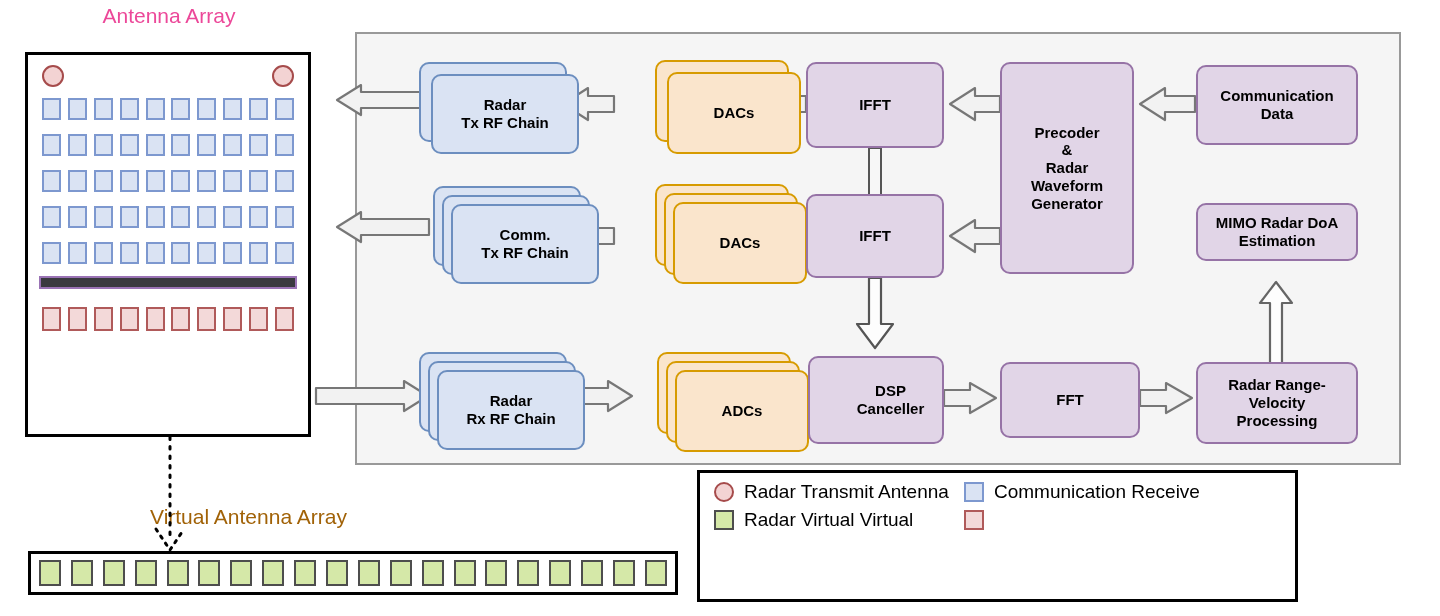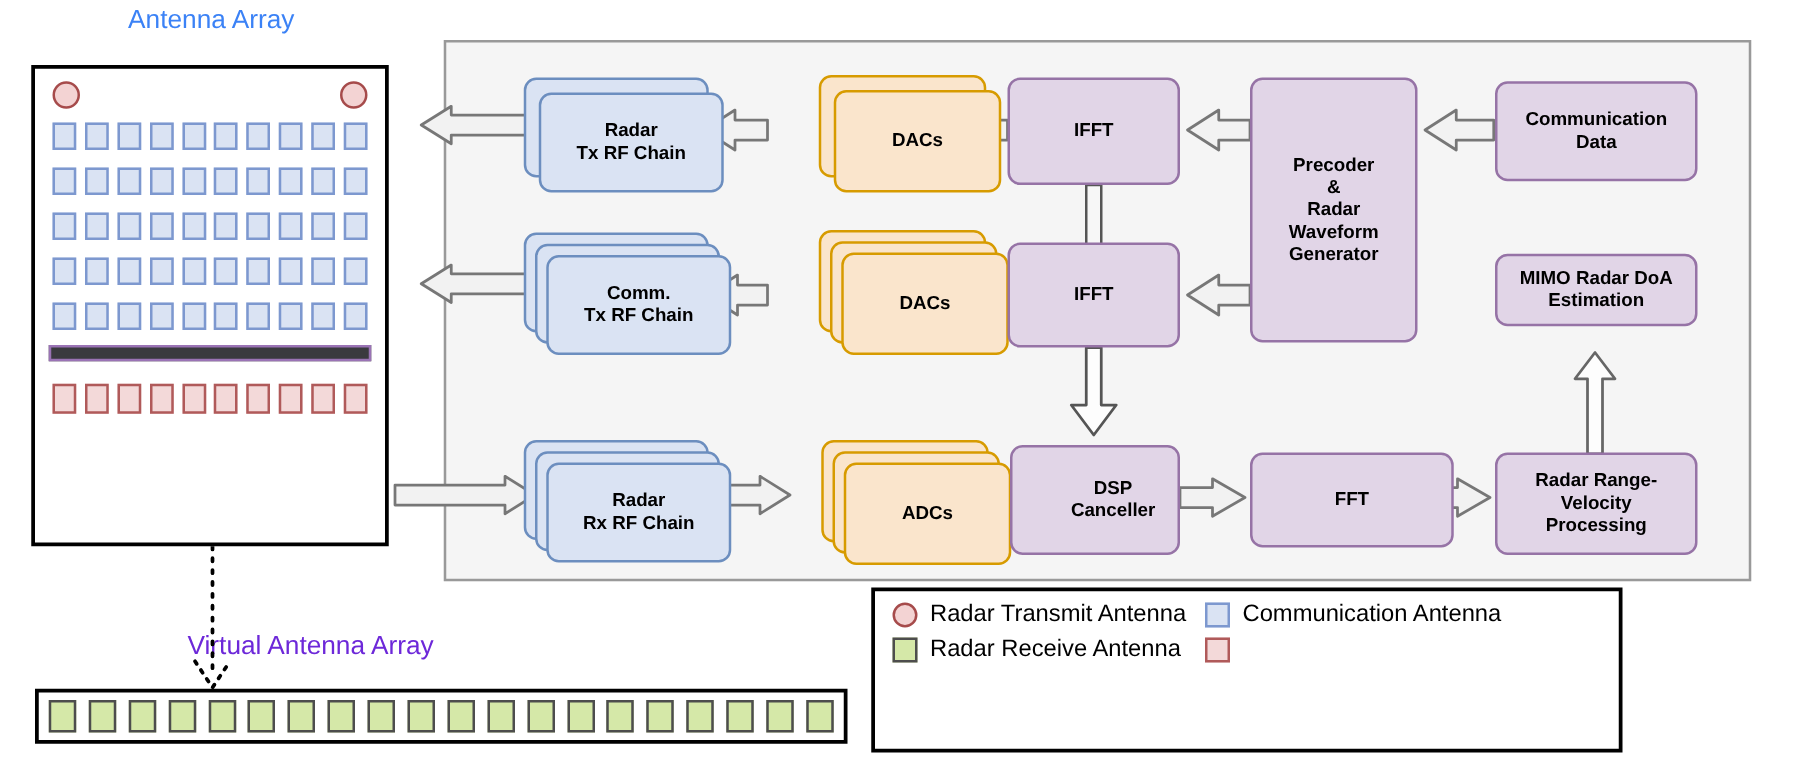--- a/index.html
+++ b/index.html
@@ -3,35 +3,35 @@
 <meta charset="utf-8">
 <title>ISAC System Block Diagram</title>
 <style>
   html,body{margin:0;padding:0;background:#ffffff;}
   body{width:1440px;height:616px;position:relative;overflow:hidden;
        font-family:"Liberation Sans","DejaVu Sans",sans-serif;}
   .abs{position:absolute;}
 
   
   #antenna-title{left:24px;top:4px;width:290px;text-align:center;
-                 font-size:21px;color:#3b82f6;}
+                 font-size:21px;color:#ec4899;}
   #antenna-box{left:25px;top:52px;width:286px;height:385px;
                border:3px solid #000;background:#fff;box-sizing:border-box;}
   .tx-circle{width:22px;height:22px;border-radius:50%;
              background:#f3d3d3;border:2px solid #a64b4b;box-sizing:border-box;}
   .comm-cell{width:19px;height:22px;background:#dae3f3;
              border:2px solid #7d98cf;box-sizing:border-box;}
   .rx-cell{width:19px;height:24px;background:#f3d9d9;
            border:2px solid #b05a5a;box-sizing:border-box;}
   .ant-row{display:flex;justify-content:space-between;width:252px;margin:0 auto;}
   #iso-bar{width:258px;height:13px;margin:0 auto;background:#3a3a3f;
            border:2px solid #9a73b5;box-sizing:border-box;}
 
   
-  #virtual-title{left:150px;top:505px;font-size:21px;color:#6d28d9;}
+  #virtual-title{left:150px;top:505px;font-size:21px;color:#a16207;}
   #virtual-box{left:28px;top:551px;width:650px;height:44px;
                border:3px solid #000;background:#fff;box-sizing:border-box;
                display:flex;align-items:center;justify-content:space-between;
                padding:0 8px;}
   .virt-cell{width:22px;height:26px;background:#d5e8a8;
              border:2px solid #4d4d4d;box-sizing:border-box;}
   #dotted-arrow{left:150px;top:437px;width:40px;height:115px;}
 
   
   #proc-panel{left:355px;top:32px;width:1046px;height:433px;
@@ -262,21 +262,21 @@
   <g>
     <path d="M1270,363 L1282,363 L1282,303 L1292,303 L1276,282 L1260,303 L1270,303 Z" fill="#fdfdfd" stroke="#666" stroke-width="2.2" stroke-linejoin="round"></path>
   </g>
 </svg>
 
 <div class="stackwrap" style="left:419px;top:62px;width:160px;height:92px;">
   <div class="node blue" style="left:0;top:0;width:148px;height:80px;"></div>
   <div class="node blue" style="left:12px;top:12px;width:148px;height:80px;" style-whitespace="pre">Radar<br>Tx RF Chain</div>
 </div>
 
-<div class="stackwrap" style="left:419px;top:186px;width:177px;height:98px;">
+<div class="stackwrap" style="left:433px;top:186px;width:177px;height:98px;">
   <div class="node blue" style="left:0;top:0;width:148px;height:80px;"></div>
   <div class="node blue" style="left:9px;top:9px;width:148px;height:80px;"></div>
   <div class="node blue" style="left:18px;top:18px;width:148px;height:80px;">Comm.<br>Tx RF Chain</div>
 </div>
 
 <div class="stackwrap" style="left:419px;top:352px;width:166px;height:98px;">
   <div class="node blue" style="left:0;top:0;width:148px;height:80px;"></div>
   <div class="node blue" style="left:9px;top:9px;width:148px;height:80px;"></div>
   <div class="node blue" style="left:18px;top:18px;width:148px;height:80px;">Radar<br>Rx RF Chain</div>
 </div>
@@ -303,40 +303,40 @@
 <div class="node purple" style="left:806px;top:194px;width:138px;height:84px;">IFFT</div>
 
 <div class="node purple" style="left:1000px;top:62px;width:134px;height:212px;">Precoder<br>&amp;<br>Radar<br>Waveform<br>Generator</div>
 
 <div class="node purple" style="left:1196px;top:65px;width:162px;height:80px;">Communication<br>Data</div>
 
 <div class="node purple" style="left:1196px;top:203px;width:162px;height:58px;">MIMO Radar DoA<br>Estimation</div>
 
 <div class="node purple" style="left:808px;top:356px;width:136px;height:88px;padding-left:33px;">DSP<br>Canceller</div>
 
-<div class="node purple" style="left:1000px;top:362px;width:163px;height:76px;">FFT</div>
+<div class="node purple" style="left:1000px;top:362px;width:140px;height:76px;">FFT</div>
 
 <div class="node purple" style="left:1196px;top:362px;width:162px;height:82px;">Radar Range-<br>Velocity<br>Processing</div>
 
 <svg class="abs" id="dotted-arrow" viewBox="0 0 40 115">
   <line x1="20" y1="0" x2="20" y2="98" stroke="#000" stroke-width="3" stroke-dasharray="2.5 7" stroke-linecap="round"></line>
   <path d="M6,92 L20,113 L34,92" fill="none" stroke="#000" stroke-width="3" stroke-dasharray="2.5 6" stroke-linecap="round" stroke-linejoin="round"></path>
 </svg>
 
 <div class="abs" id="legend-box">
   <div class="legend-grid" id="legend-grid">
       <div class="legend-item">
         <div class="sw-circle"></div>
         <span class="legend-label">Radar Transmit Antenna</span>
       </div>
       <div class="legend-item">
         <div class="sw-comm"></div>
-        <span class="legend-label">Communication Antenna</span>
+        <span class="legend-label">Communication Receive</span>
       </div>
       <div class="legend-item">
         <div class="sw-virt"></div>
-        <span class="legend-label">Radar Receive Antenna</span>
+        <span class="legend-label">Radar Virtual Virtual</span>
       </div>
       <div class="legend-item">
         <div class="sw-rx"></div>
       </div>
     </div>
 </div>
 
 </body></html>

